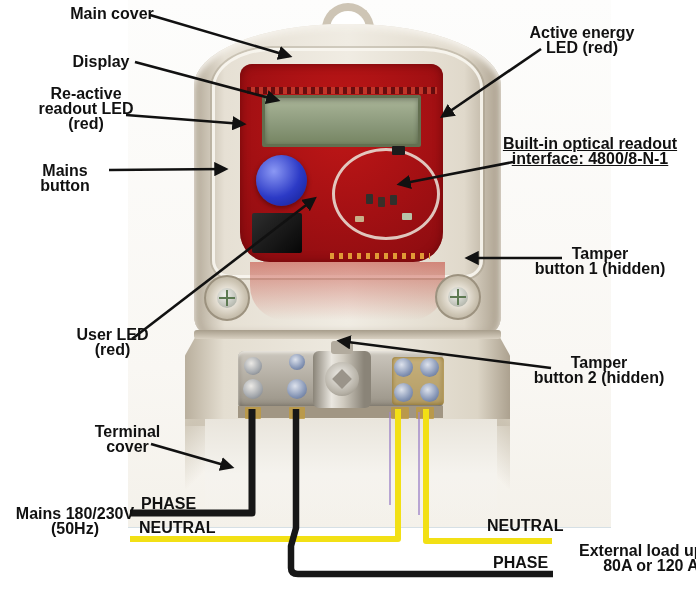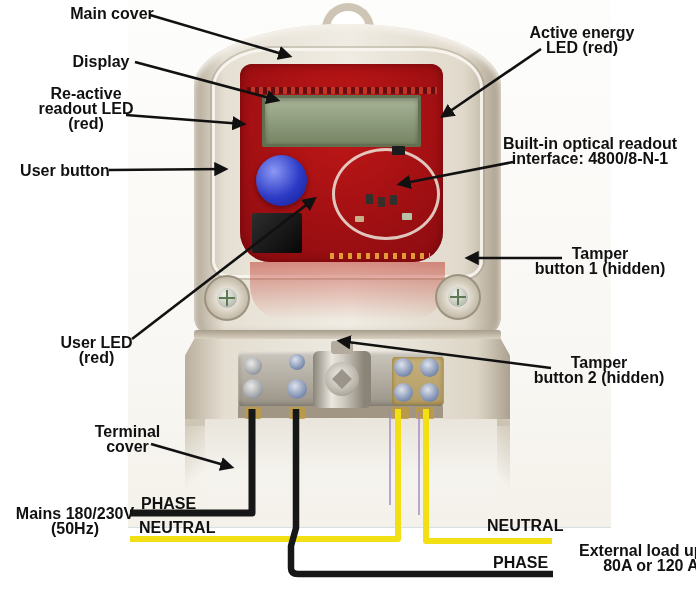--- a/index.html
+++ b/index.html
@@ -9,24 +9,24 @@
 
   
   .lbl{position:absolute;font-weight:bold;font-size:16px;line-height:15px;color:var(--label-text,#111);
        white-space:pre-line;z-index:6;}
   .ctr{text-align:center;}
   .lbl-main-cover{left:60px;top:6px;width:104px;}
   .lbl-display{left:60px;top:54px;width:82px;}
   .lbl-reactive{left:33px;top:86px;width:106px;}
   .lbl-user-button{left:18px;top:163px;width:94px;}
   .lbl-active{left:518px;top:25px;width:128px;}
-  .lbl-optical{left:498px;top:136px;width:184px;}
+  .lbl-optical{left:498px;top:136px;width:184px;text-decoration:underline;}
   .lbl-tamper1{left:528px;top:246px;width:144px;}
   .lbl-tamper2{left:526px;top:355px;width:146px;}
-  .lbl-user-led{left:48px;top:327px;width:97px;margin-top:8px;}
+  .lbl-user-led{left:64px;top:327px;width:97px;}
   .lbl-terminal-cover{left:84px;top:424px;width:87px;}
   .lbl-mains{left:14px;top:506px;width:122px;}
   .lbl-phase-l{left:141px;top:496px;}
   .lbl-neutral-l{left:139px;top:520px;}
   .lbl-neutral-r{left:487px;top:518px;}
   .lbl-external{left:578px;top:543px;width:146px;}
   .lbl-phase-r{left:493px;top:555px;}
 
   
   .photo-bg{left:128px;top:0;width:483px;height:527px;background:linear-gradient(180deg,#fdfdfc,#f9f7f3 70%,#f4f1ea);z-index:0;}
@@ -183,21 +183,21 @@
     <line x1="551" y1="368" x2="340" y2="341" stroke="#111" stroke-width="2.6" marker-end="url(#ah)"></line>
     <line x1="132" y1="339" x2="314" y2="199" stroke="#111" stroke-width="2.6" marker-end="url(#ah)"></line>
     <line x1="151" y1="444" x2="231" y2="467" stroke="#111" stroke-width="2.6" marker-end="url(#ah)"></line>
   </svg>
 
   <div class="lbl ctr lbl-main-cover">Main cover</div>
   <div class="lbl ctr lbl-display">Display</div>
   <div class="lbl ctr lbl-reactive">Re-active
 readout LED
 (red)</div>
-  <div class="lbl ctr lbl-user-button">User button</div>
+  <div class="lbl ctr lbl-user-button">Mains button</div>
   <div class="lbl ctr lbl-active">Active energy
 LED (red)</div>
   <div class="lbl ctr lbl-optical">Built-in optical readout
 interface: 4800/8-N-1</div>
   <div class="lbl ctr lbl-tamper1">Tamper
 button 1 (hidden)</div>
   <div class="lbl ctr lbl-tamper2">Tamper
 button 2 (hidden)</div>
   <div class="lbl ctr lbl-user-led">User LED
 (red)</div>

